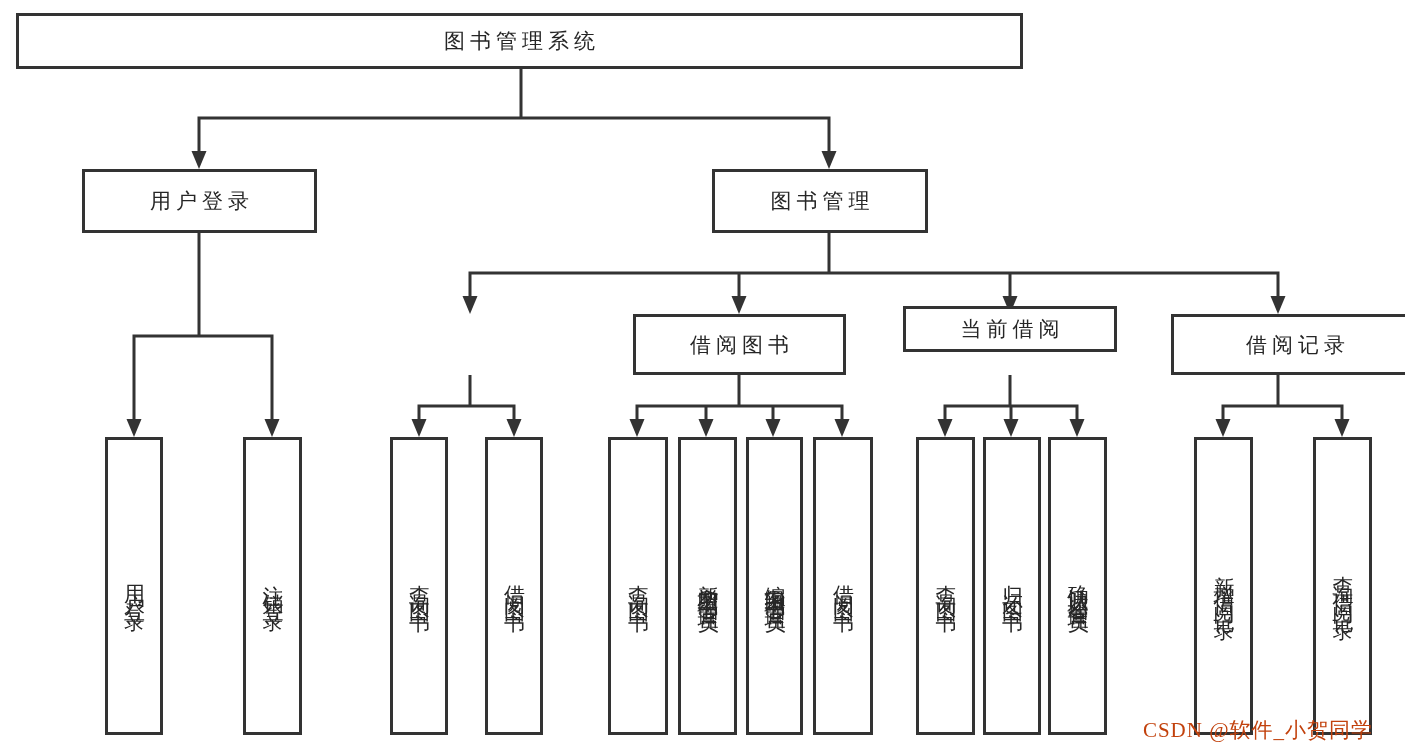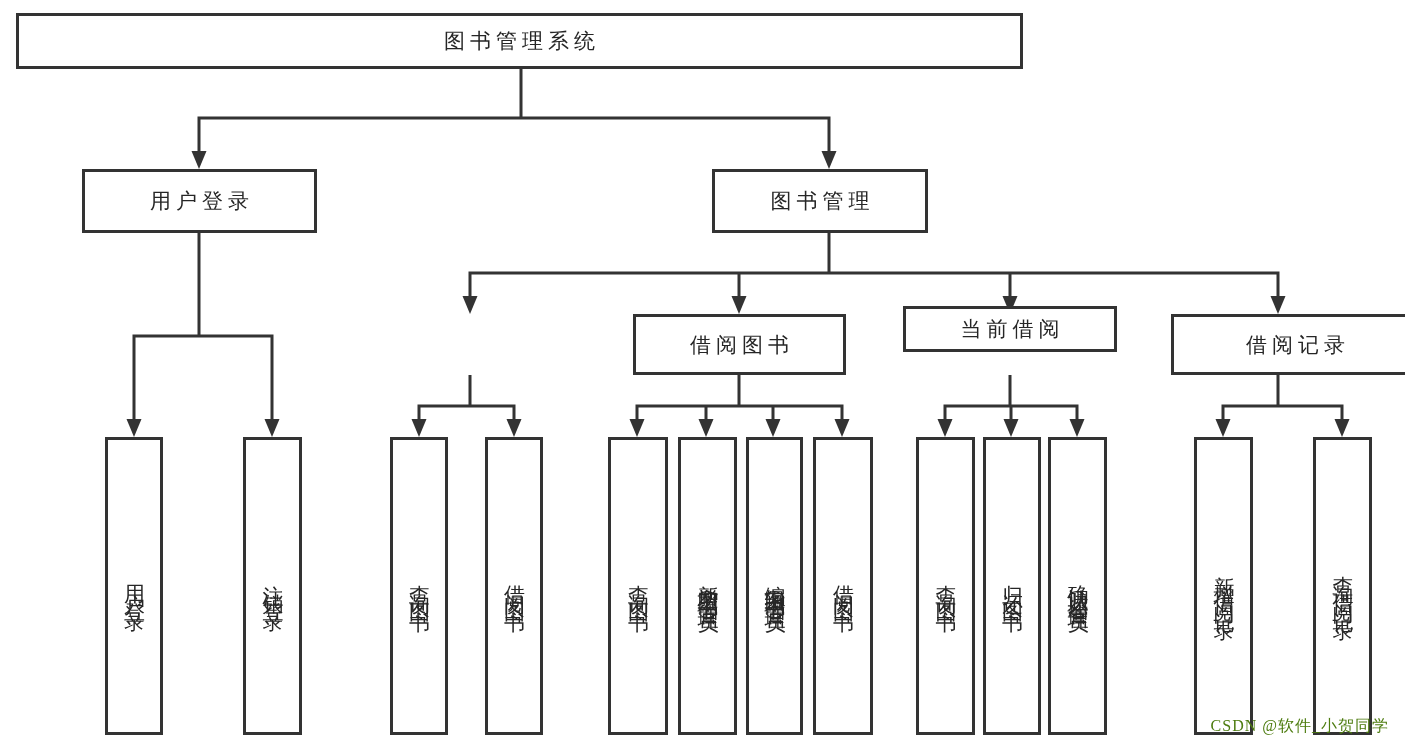--- a/index.html
+++ b/index.html
@@ -45,23 +45,23 @@
     color: #262626;
     font-size: 21px;
     letter-spacing: 9px;
     line-height: 1;
     white-space: nowrap;
   }
   .leaf.tall span { letter-spacing: 4px; }
   #watermark {
     position: absolute;
     top: 716px;
-    right: 16px;
-    font-size: 16px;
-    color: #4d7c0f;
+    right: 32px;
+    font-size: 21px;
+    color: #c2410c;
     letter-spacing: 1px;
     white-space: nowrap;
   }
 </style>
 </head>
 <body>
 
 <div id="stage">
 
   <svg id="connectors" viewBox="0 0 1405 747" xmlns="http://www.w3.org/2000/svg">

